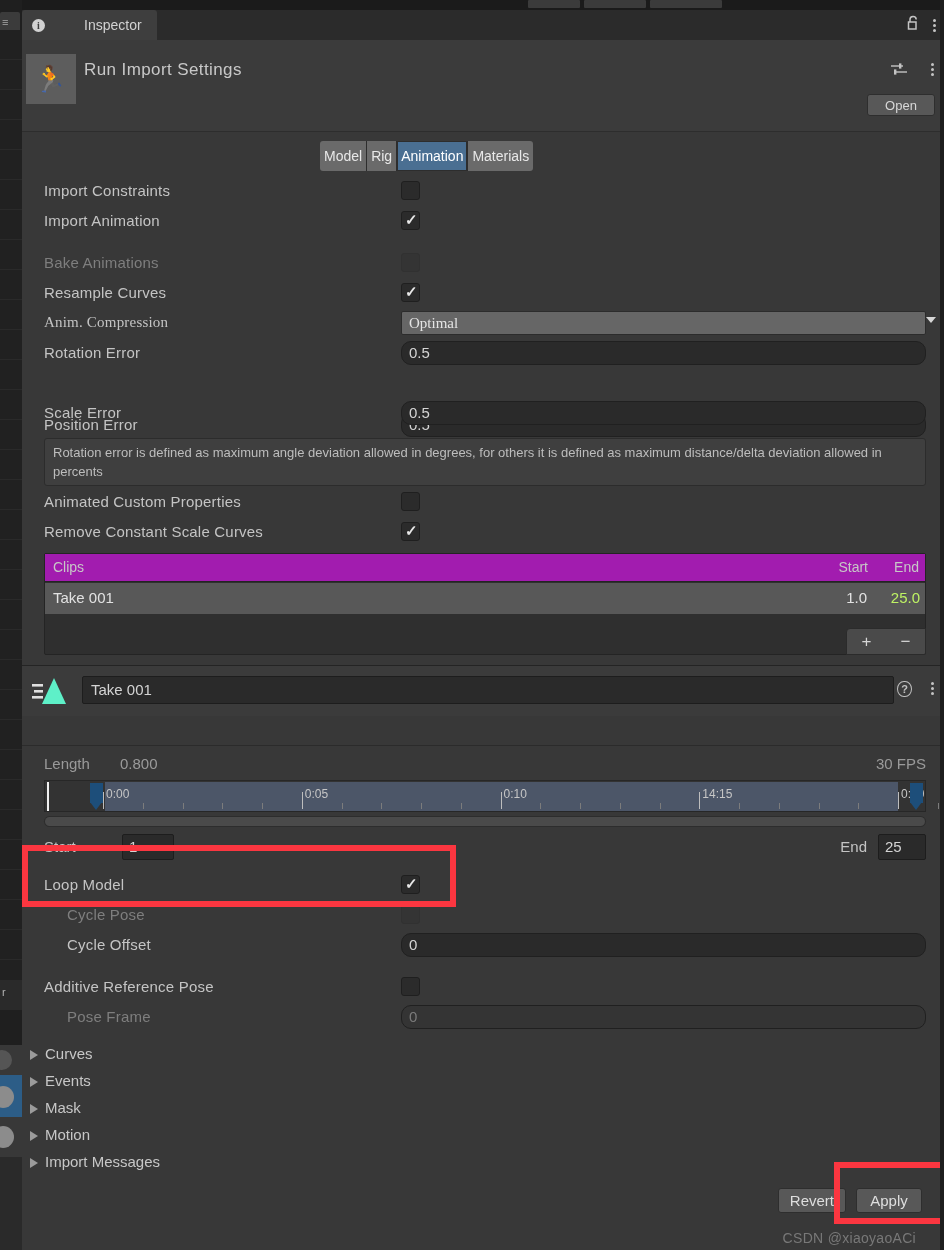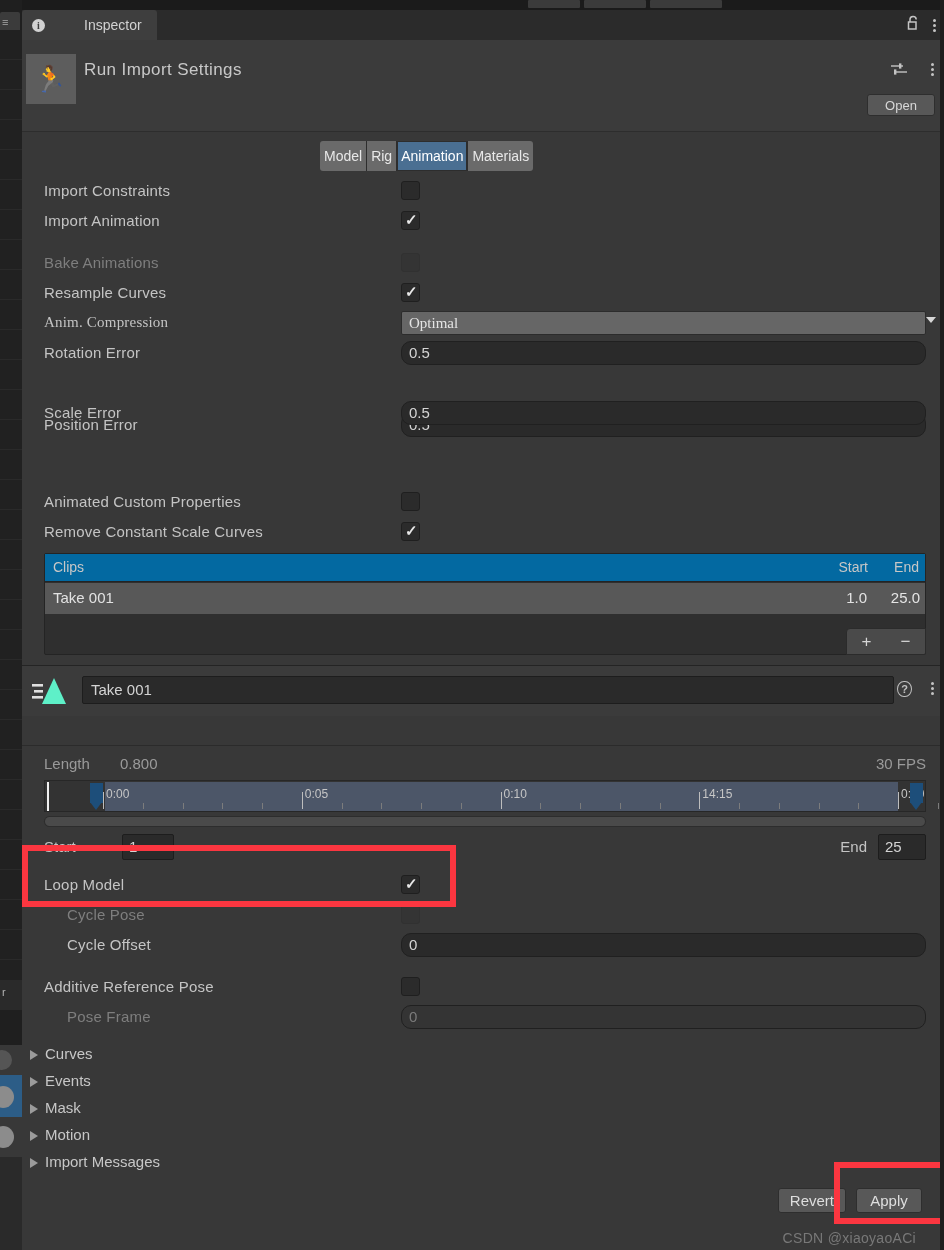--- a/index.html
+++ b/index.html
@@ -96,29 +96,29 @@
   
   .helpbox {
     position:absolute; left:22px; top:428px; width:882px; height:48px; background:#3f3f3f;
     border:1px solid #2c2c2c; border-radius:3px; padding:5px 8px;
     font-size:13px; color:#bdbdbd; line-height:1.45;
   }
 
   
   .clips-wrap { position:absolute; left:22px; top:543px; width:882px; height:102px;
     background:#2f2f2f; border:1px solid #242424; border-radius:2px; }
-  .clips-hdr { position:absolute; left:0; top:0; width:880px; height:28px; background:#0369a1;
+  .clips-hdr { position:absolute; left:0; top:0; width:880px; height:28px; background:#a21caf;
     border-bottom:1px solid #242424; }
   .clips-hdr .c1 { position:absolute; left:8px; top:5px; font-size:14px; color:#c7c7c7; }
   .clips-hdr .c2 { position:absolute; right:57px; top:5px; font-size:14px; color:#c7c7c7; }
   .clips-hdr .c3 { position:absolute; right:6px; top:5px; font-size:14px; color:#c7c7c7; }
   .cliprow { position:absolute; left:0; top:29px; width:880px; height:31px; background:#585858; cursor:pointer; }
   .cliprow .n { position:absolute; left:8px; top:6px; font-size:15px; color:#e2e2e2; }
   .cliprow .s { position:absolute; right:58px; top:6px; font-size:15px; color:#e2e2e2; }
-  .cliprow .e { position:absolute; right:5px; top:6px; font-size:15px; color:#e5e5e5; }
+  .cliprow .e { position:absolute; right:5px; top:6px; font-size:15px; color:#bef264; }
   .pmbtns { position:absolute; right:-1px; bottom:-1px; width:80px; height:27px;
     background:#4a4a4a; border:1px solid #2b2b2b; border-radius:4px 0 2px 0; display:flex; }
   .pmbtns span { flex:1; display:flex; align-items:center; justify-content:center;
     font-size:17px; color:#d6d6d6; cursor:pointer; }
 
   
   .clipeditor-sep { position:absolute; left:0; top:655px; width:922px; height:1px; background:#242424; }
   .clipname-row { position:absolute; left:0; top:656px; width:922px; height:50px; background:#3b3b3b; }
   .animicon { position:absolute; left:10px; top:10px; width:42px; height:30px; }
   .clipname-field {
@@ -318,20 +318,21 @@
         <div class="prop" style="top: 358px; margin-top: 42px;">
           <span class="plabel">Position Error</span>
           <span class="field">0.5</span>
         </div>
         <div class="prop" style="top: 388px;">
           <span class="plabel">Scale Error</span>
           <span class="field">0.5</span>
         </div>
       </div>
 
+    <div class="helpbox">Rotation error is defined as maximum angle deviation allowed in degrees, for others it is defined as maximum distance/delta deviation allowed in percents</div>
 
     <div id="props2">
         <div class="prop" style="top: 477px;">
           <span class="plabel">Animated Custom Properties</span>
           <span class="cbox"></span>
         </div>
         <div class="prop" style="top: 507px;">
           <span class="plabel">Remove Constant Scale Curves</span>
           <span class="cbox">
             <span class="chk">✓</span>

